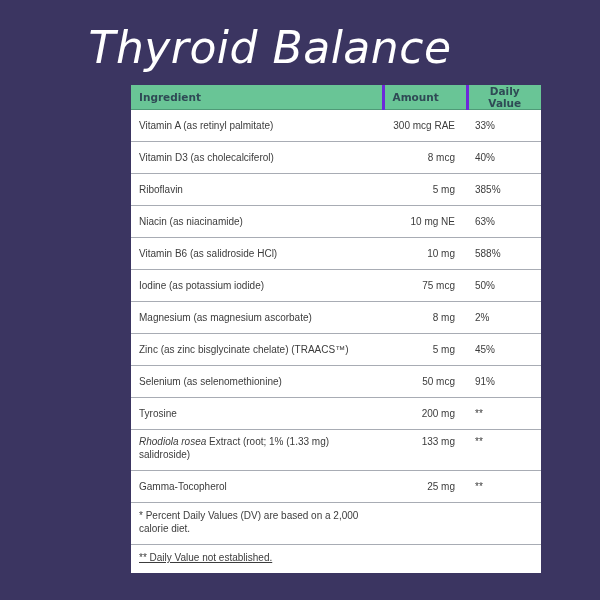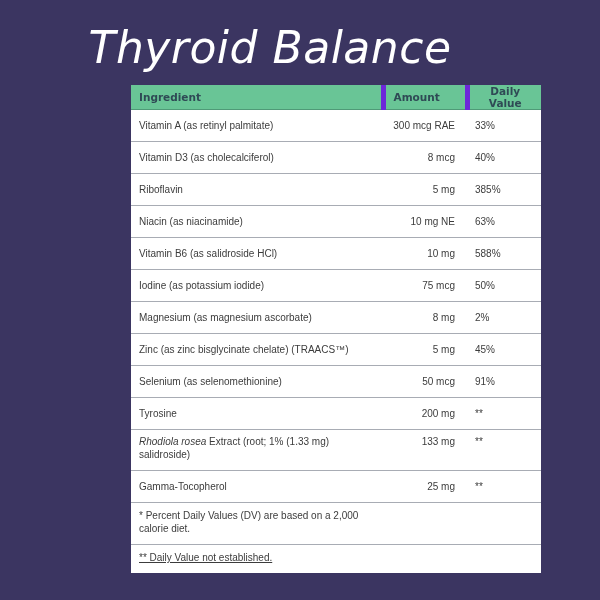--- a/index.html
+++ b/index.html
@@ -14,21 +14,21 @@
   }
   .panel {
     position:absolute; left:95px; top:85px; width:410px; background:#ffffff;margin-left:36px;
   }
   table { border-collapse:collapse; width:410px; table-layout:fixed; }
   th {
     background:#69c596; color:#2f4a55; font-weight:bold; font-size:10.5px;
     height:23px; padding:0 8px; text-align:left; box-sizing:border-box;
     border-bottom:1px solid #4f9a77;
   }
-  th.sep { border-left:5px solid #6d28d9; }
+  th.sep { border-left:3px solid #6d28d9; }
   th.right { text-align:center; }
   td {
     font-size:10px; color:#3c3c3c; height:24px; padding:9px 8px; box-sizing:border-box;
     border-bottom:1px solid #a8acb4; vertical-align:middle; line-height:13px;
     font-family:"Liberation Sans", sans-serif;
   }
   td.amt { text-align:right; padding-right:12px; }
   td.dv { text-align:left; }
   tr.tall td { height:35px; vertical-align:top; padding-top:5px; }
   tr.foot td { vertical-align:top; padding-top:6px; }

